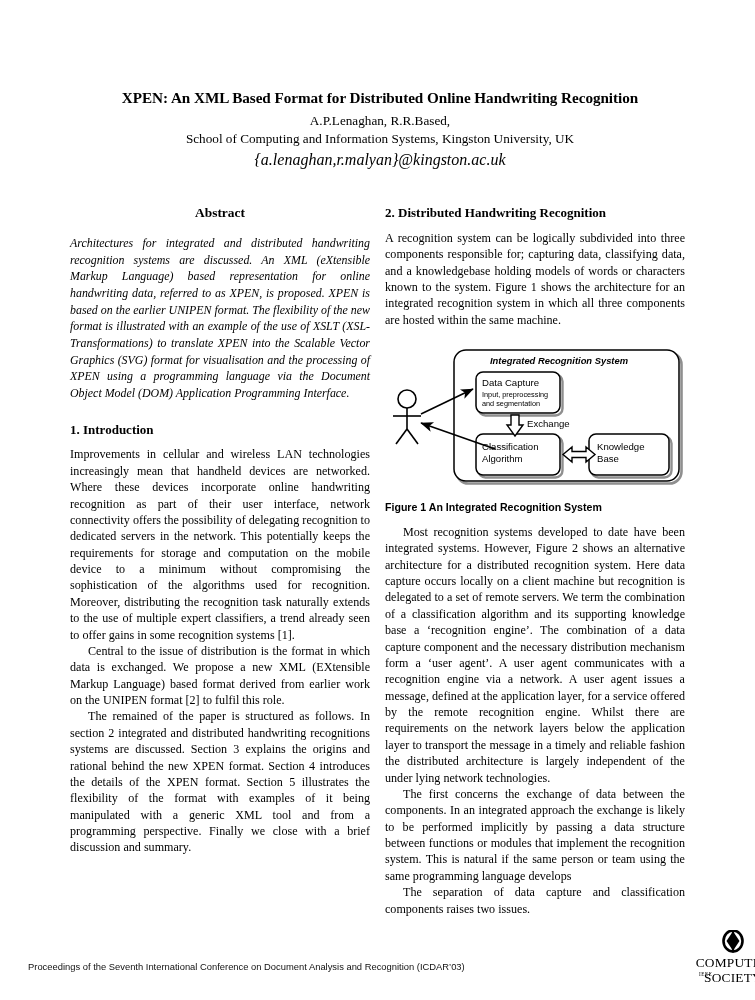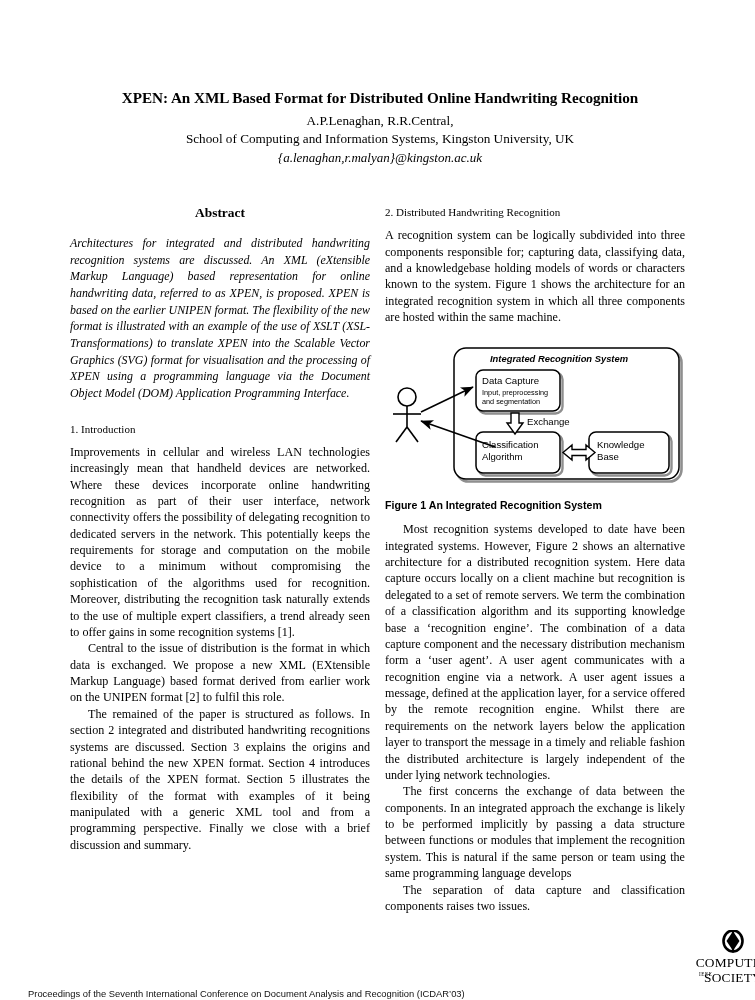--- a/index.html
+++ b/index.html
@@ -40,37 +40,37 @@
   .authors {
     font-size: 13.2px;
     line-height: 1.42;
     margin-top: 3px;
   }
   .affiliation {
     font-size: 13.2px;
     line-height: 1.42;
   }
   .email {
-    font-size: 13px;
+    font-size: 16px;
     font-style: italic;
     line-height: 1.42;
   }
 
   
   .col {
     position: absolute;
     top: 205px;
     width: 300px;
   }
   .col-left  { left: 70px; }
   .col-right { left: 385px; }
 
   .section-head {
-    font-size: 11px;
-    font-weight: normal;
+    font-size: 13px;
+    font-weight: bold;
     margin: 0 0 8px 0;
     line-height: 1.3;
   }
 
   .abstract-head {
     font-size: 13.4px;
     font-weight: bold;
     text-align: center;
     margin: 0 0 14px 0;
   }
@@ -107,21 +107,21 @@
     font-size: 10.6px;
     font-weight: bold;
     margin: 0 0 9px 0;
     line-height: 1.3;
   }
 
   
   .footer {
     position: absolute;
     left: 28px;
-    top: 987px;
+    top: 960px;
     font-family: "Liberation Sans", sans-serif;
     font-size: 9.4px;
     line-height: 1.42;
     color: #111;
   }
   .logo {
     position: absolute;
     left: 685px;
     top: 930px;
     width: 96px;
@@ -150,21 +150,21 @@
     margin-top: 1px;
   }
 </style>
 </head>
 <body>
 
 <div class="page">
 
   <div class="title-block">
     <div class="paper-title">XPEN: An XML Based Format for Distributed Online Handwriting Recognition</div>
-    <div class="authors">A.P.Lenaghan, R.R.Central,</div>
+    <div class="authors">A.P.Lenaghan, R.R.Based,</div>
     <div class="affiliation">School of Computing and Information Systems, Kingston University, UK</div>
     <div class="email">{a.lenaghan,r.malyan}@kingston.ac.uk</div>
   </div>
 
   <div class="col col-left">
     <div class="abstract-head">Abstract</div>
     <p class="abstract">Architectures for integrated and distributed handwriting recognition systems are discussed. An XML (eXtensible Markup Language) based representation for online handwriting data, referred to as XPEN, is proposed. XPEN is based on the earlier UNIPEN format. The flexibility of the new format is illustrated with an example of the use of XSLT (XSL-Transformations) to translate XPEN into the Scalable Vector Graphics (SVG) format for visualisation and the processing of XPEN using a programming language via the Document Object Model (DOM) Application Programming Interface.</p>
 
     <div class="section-head gap-before-head">1. Introduction</div>
     <p class="body noindent">Improvements in cellular and wireless LAN technologies increasingly mean that handheld devices are networked. Where these devices incorporate online handwriting recognition as part of their user interface, network connectivity offers the possibility of delegating recognition to dedicated servers in the network. This potentially keeps the requirements for storage and computation on the mobile device to a minimum without compromising the sophistication of the algorithms used for recognition. Moreover, distributing the recognition task naturally extends to the use of multiple expert classifiers, a trend already seen to offer gains in some recognition systems [1].</p>

